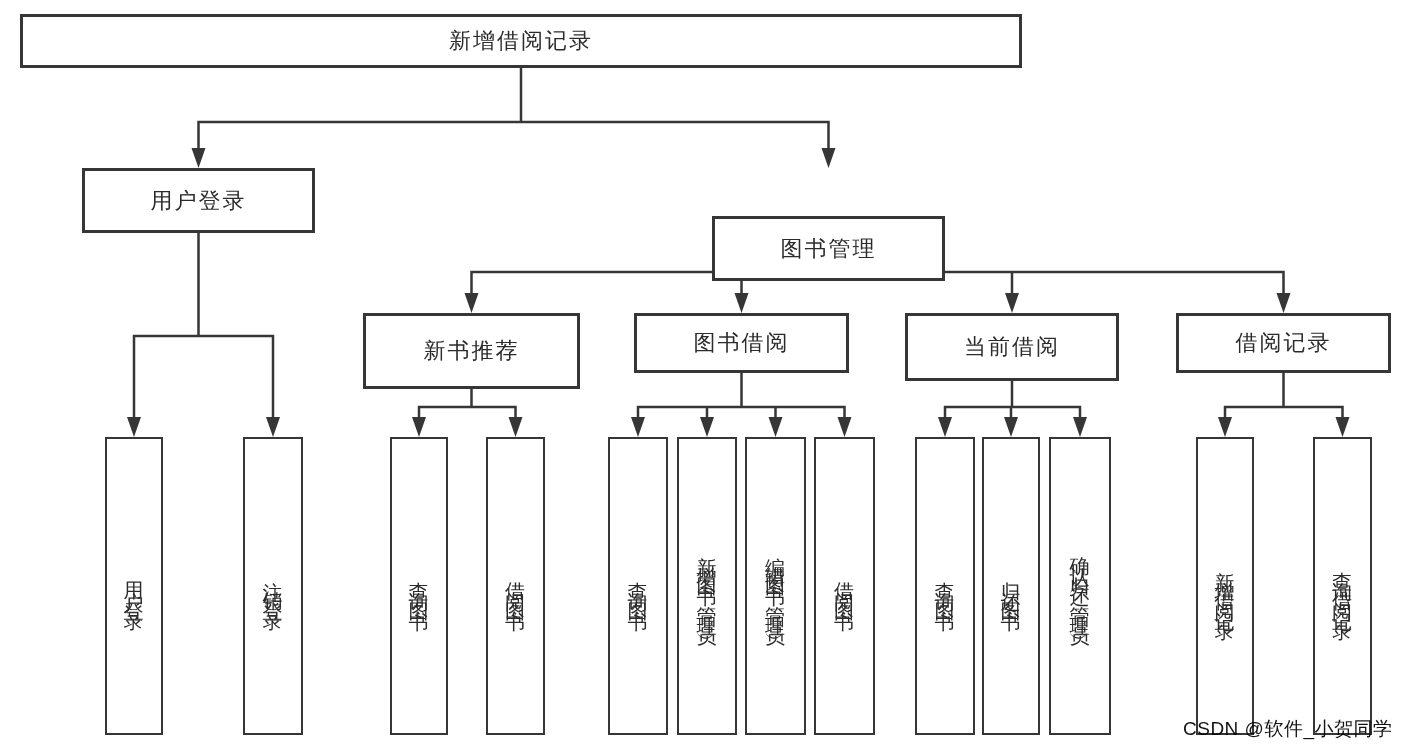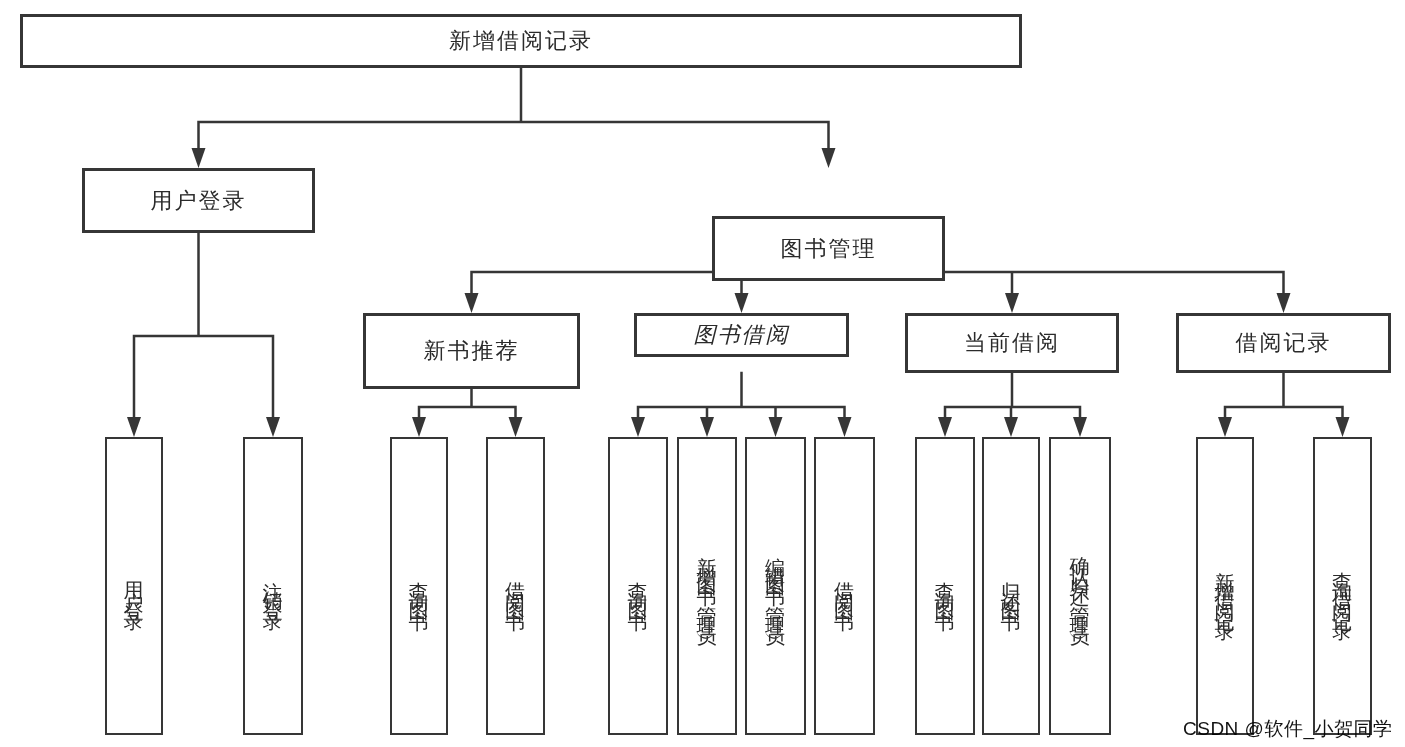--- a/index.html
+++ b/index.html
@@ -125,24 +125,24 @@
   <div class="hbox" style="left:82px; top:168px; width:233px; height:65px;">
     <span>用户登录</span>
   </div>
   <div class="hbox" style="left:712px; top:168px; width:233px; height:65px;margin-top:48px;">
     <span>图书管理</span>
   </div>
 
   <div class="hbox" style="left:363px; top:313px; width:217px; height:76px;">
     <span>新书推荐</span>
   </div>
-  <div class="hbox" style="left:634px; top:313px; width:215px; height:44px;font-style:italic;">
+  <div class="hbox" style="left:634px; top:313px; width:215px; height:60px;">
     <span>图书借阅</span>
   </div>
-  <div class="hbox" style="left:905px; top:313px; width:214px; height:60px;">
+  <div class="hbox" style="left:905px; top:313px; width:214px; height:68px;">
     <span>当前借阅</span>
   </div>
   <div class="hbox" style="left:1176px; top:313px; width:215px; height:60px;justify-content:center;">
     <span>借阅记录</span>
   </div>
 
   <div class="vbox" style="left:105px; top:437px; width:58px; height:298px;">
     <span class="vtext">用户登录</span>
   </div>
   <div class="vbox" style="left:243px; top:437px; width:60px; height:298px;">

